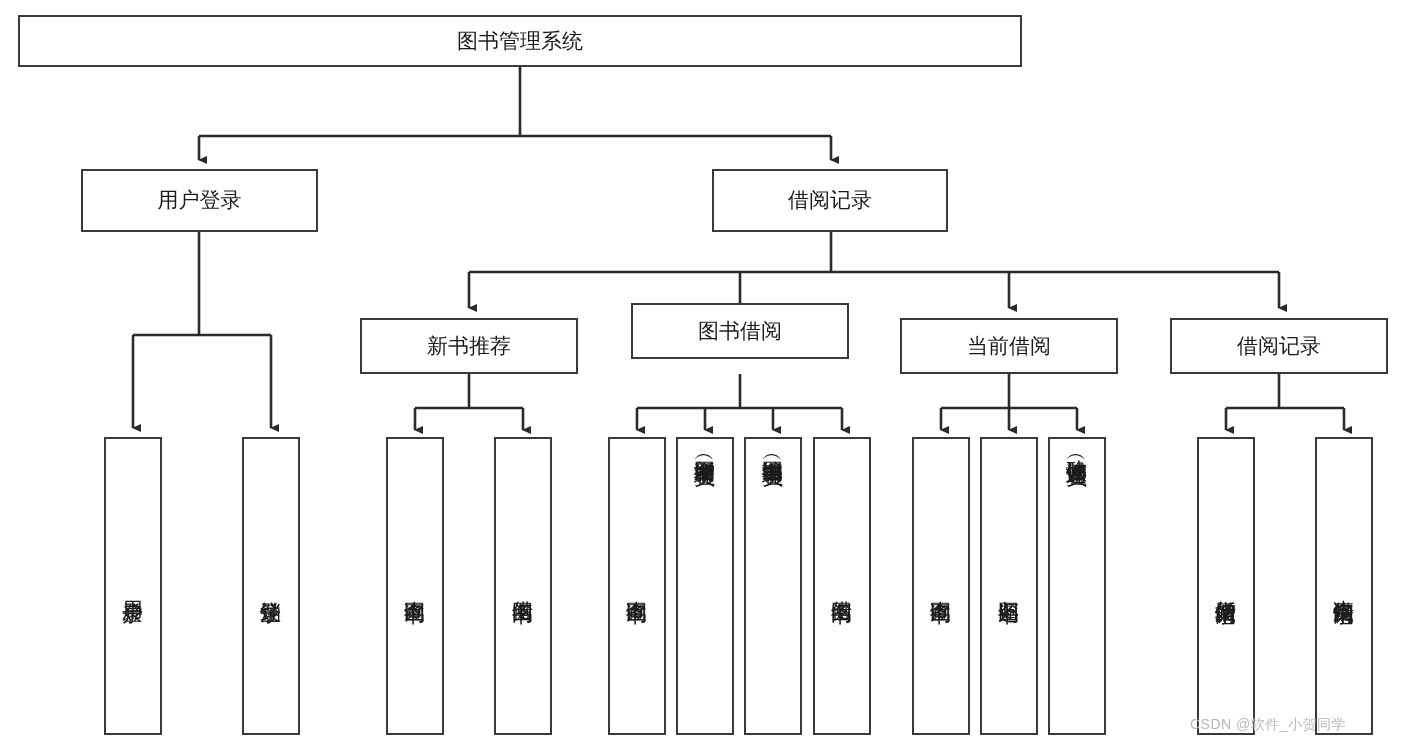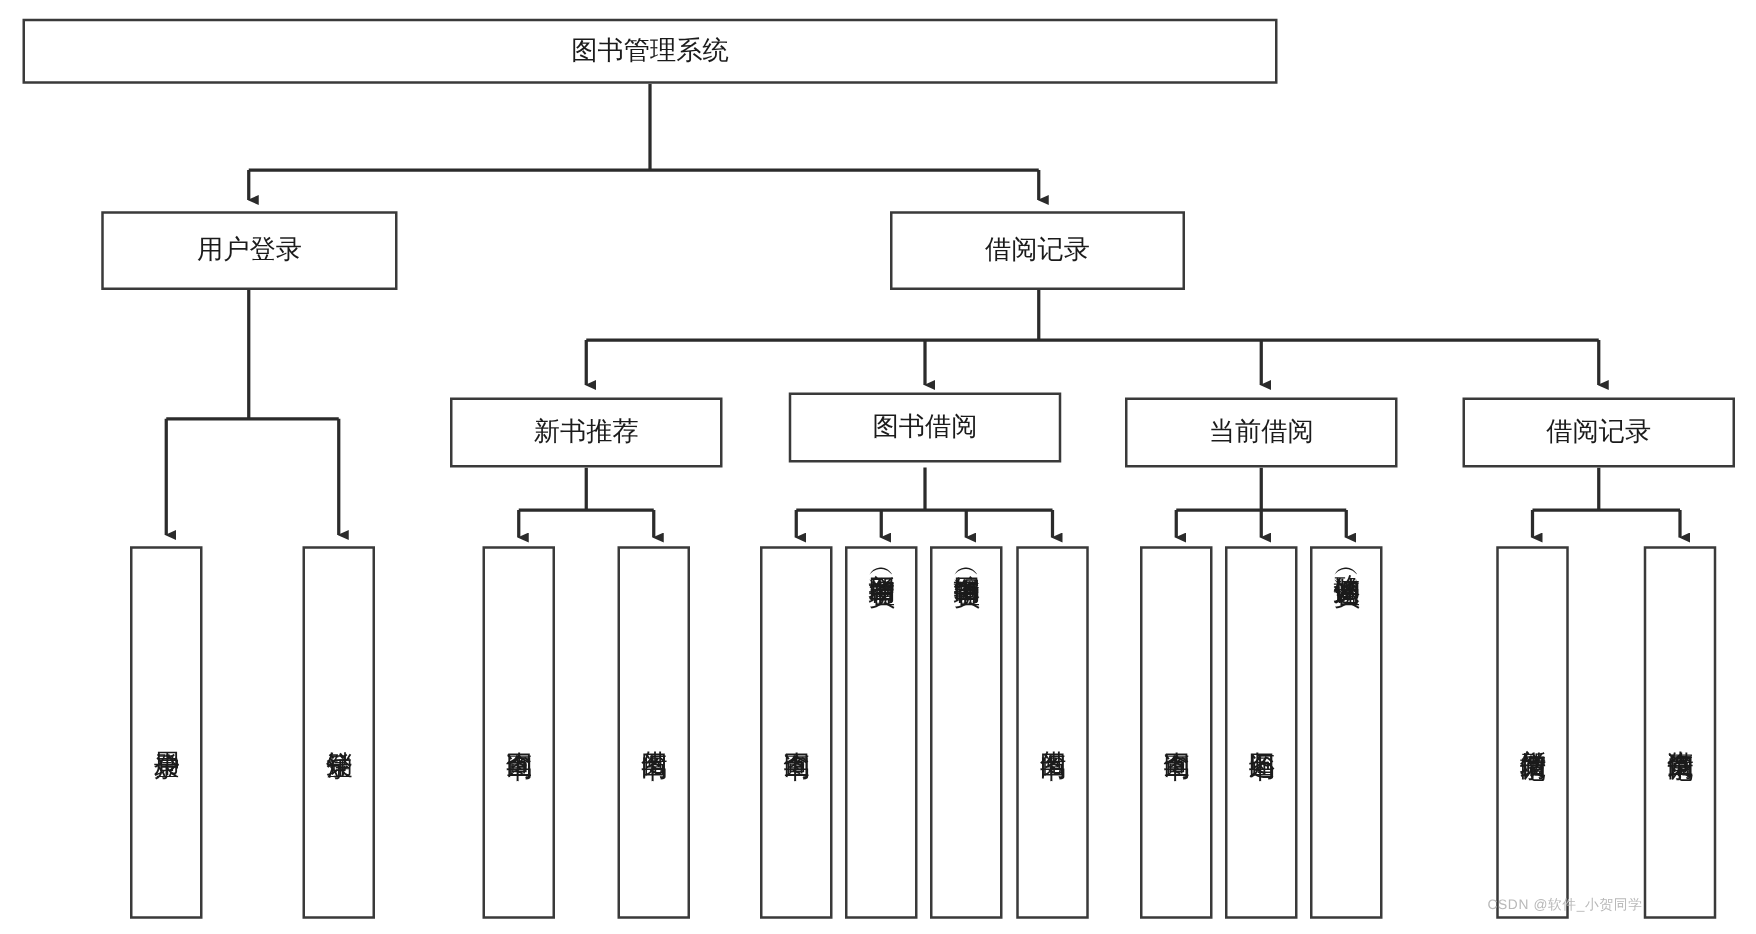--- a/index.html
+++ b/index.html
@@ -61,21 +61,21 @@
     line-height: 1;
     white-space: nowrap;
   }
   .leaf.centered {
     align-items: center;
     padding-top: 0;
   }
   .watermark {
     position: absolute;
     color: #b9b9b9;
-    font-size: 11px;
+    font-size: 14px;
     letter-spacing: 0.5px;
     white-space: nowrap;
     user-select: none;
     text-align: right;
   }
 </style>
 </head>
 <body>
 
 <div id="diagram-root">
@@ -137,21 +137,21 @@
   <div class="node level1" style="left:81px; top:169px; width:237px; height:63px;">
     <span class="node-label">用户登录</span>
   </div>
   <div class="node level1" style="left:712px; top:169px; width:236px; height:63px;">
     <span class="node-label">借阅记录</span>
   </div>
 
   <div class="node level2" style="left:360px; top:318px; width:218px; height:56px;">
     <span class="node-label">新书推荐</span>
   </div>
-  <div class="node level2" style="left:631px; top:314px; width:218px; height:56px;">
+  <div class="node level2" style="left:631px; top:303px; width:218px; height:56px;">
     <span class="node-label">图书借阅</span>
   </div>
   <div class="node level2" style="left:1170px; top:318px; width:218px; height:56px;">
     <span class="node-label">借阅记录</span>
   </div>
   <div class="node level2" style="left:900px; top:318px; width:218px; height:56px;">
     <span class="node-label">当前借阅</span>
   </div>
 
   <div class="node leaf centered" style="left:104px; top:437px; width:58px; height:298px;">

